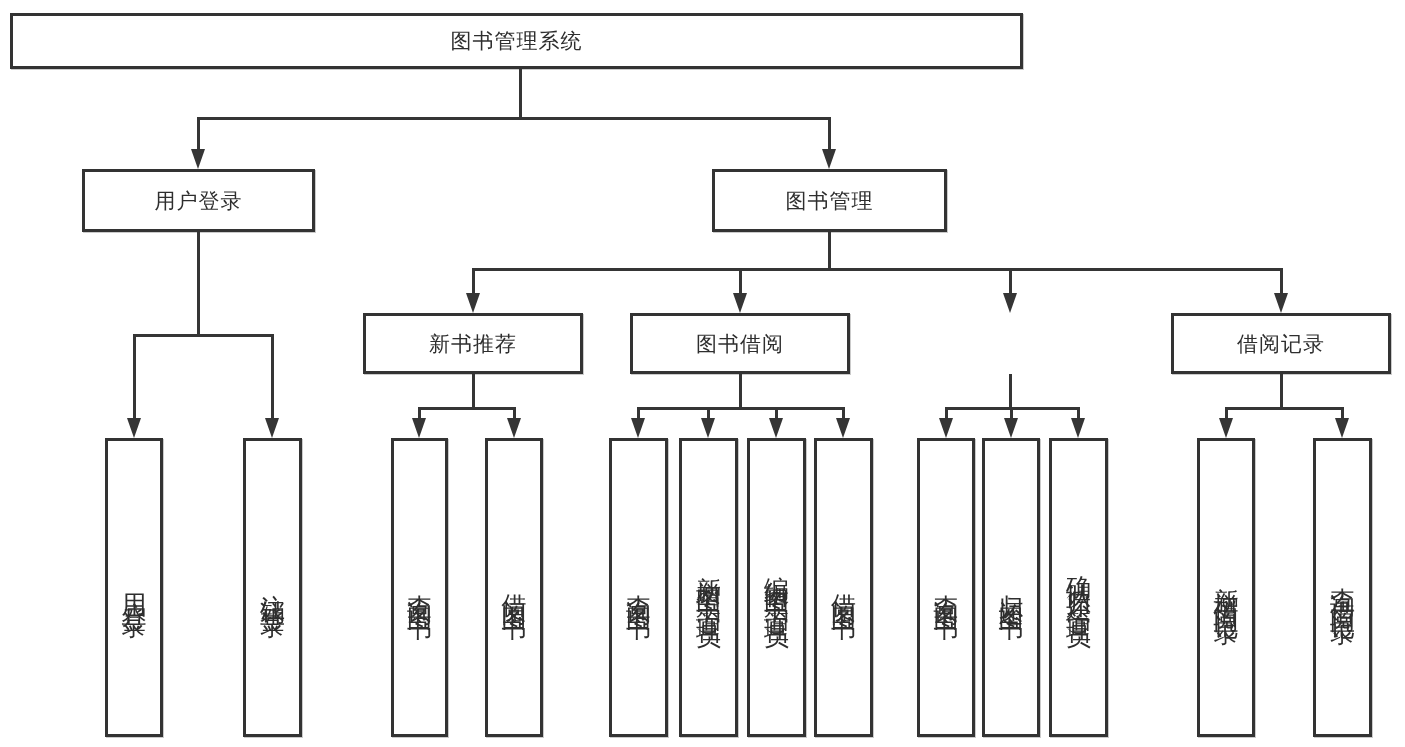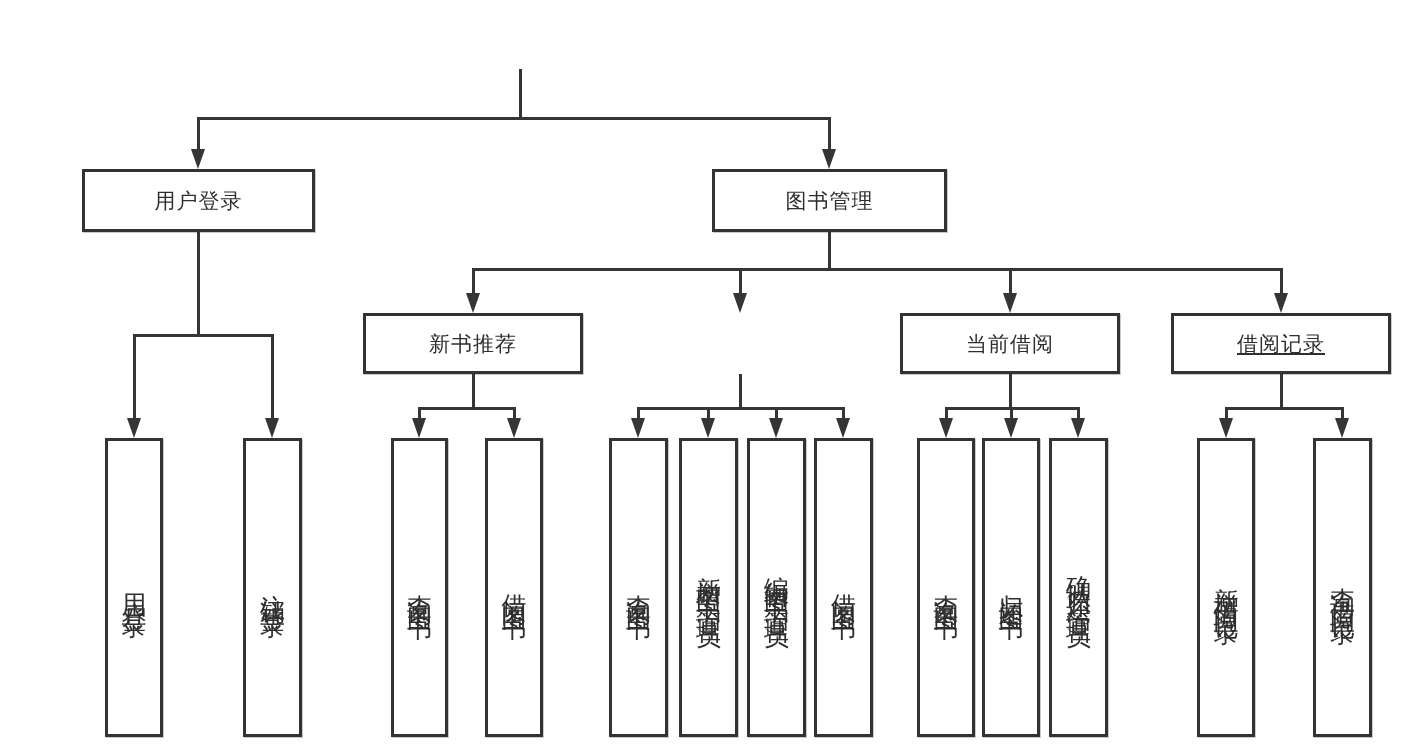--- a/index.html
+++ b/index.html
@@ -59,31 +59,32 @@
     letter-spacing:1px;
     z-index:5;
     white-space:nowrap;
   }
 </style>
 </head>
 <body>
 
 <div id="canvas">
 
+  <div class="node" style="left:10px;top:13px;width:1013px;height:56px;">图书管理系统</div>
 
   <div class="node" style="left:82px;top:169px;width:233px;height:63px;">用户登录</div>
 
   <div class="node" style="left:363px;top:313px;width:220px;height:61px;">新书推荐</div>
 
   <div class="node" style="left:712px;top:169px;width:235px;height:63px;">图书管理</div>
 
+  <div class="node" style="left:630px;top:313px;width:220px;height:61px;">图书借阅</div>
 
-  <div class="node" style="left:900px;top:313px;width:220px;height:61px;">当前借阅</div>
 
-  <div class="node" style="left:1171px;top:313px;width:220px;height:61px;text-decoration:underline;">借阅记录</div>
+  <div class="node" style="left:1171px;top:313px;width:220px;height:61px;">借阅记录</div>
 
   <div class="leaf" style="left:105px;top:438px;width:58px;height:299px;">
     <span>用户登录</span>
   </div>
   <div class="leaf" style="left:243px;top:438px;width:59px;height:299px;">
     <span>注销登录</span>
   </div>
 
   <div class="leaf" style="left:391px;top:438px;width:57px;height:299px;">
     <span>查询图书</span>

